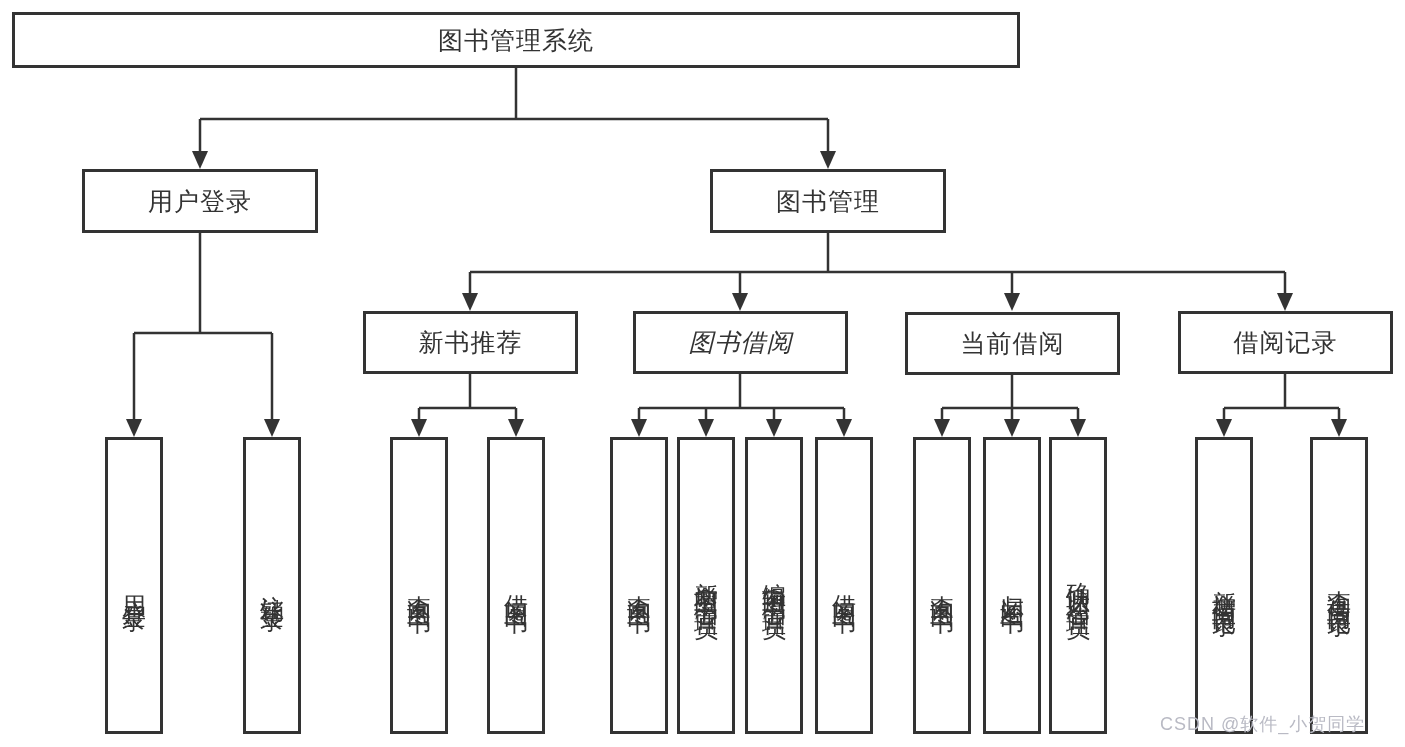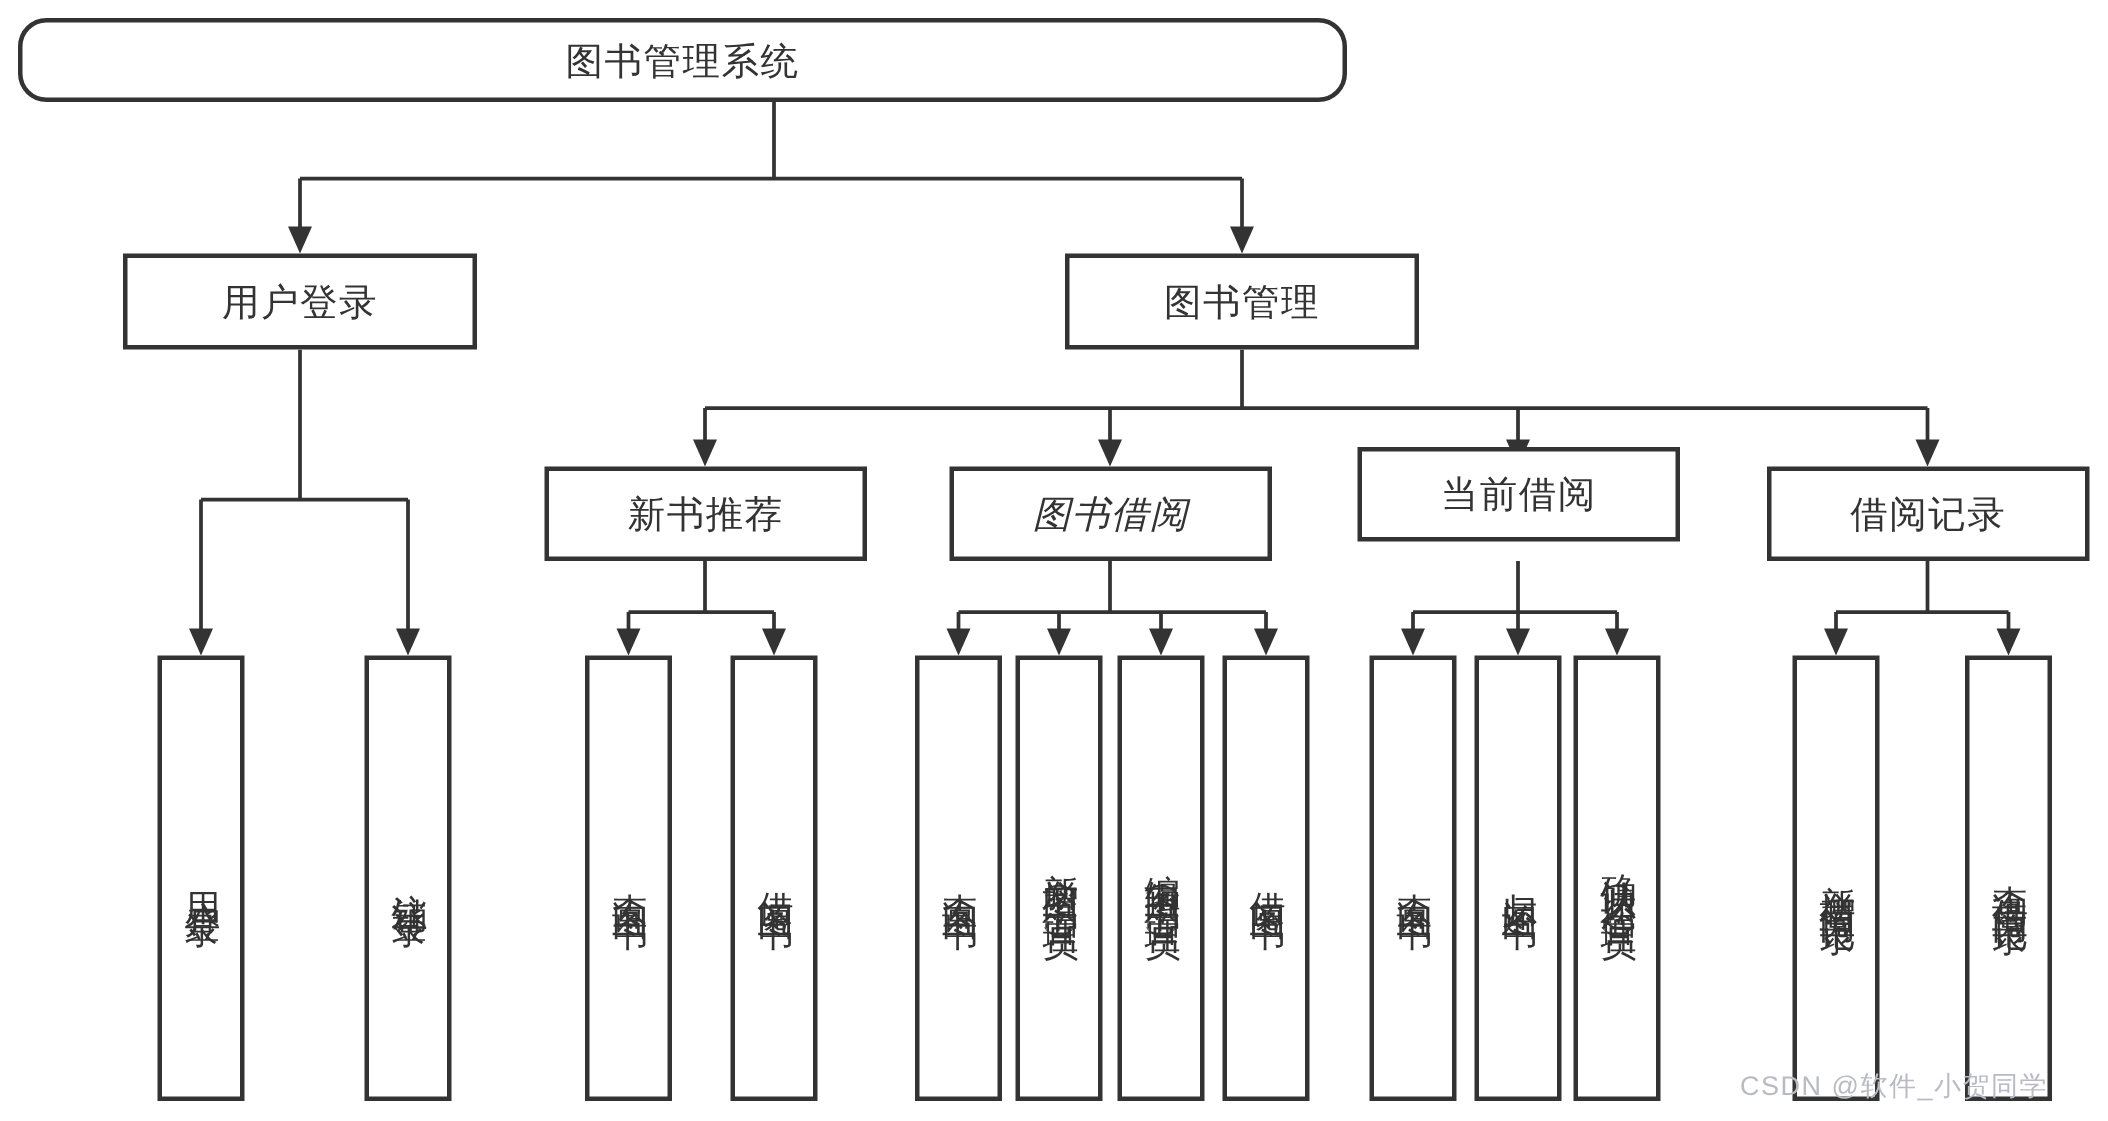--- a/index.html
+++ b/index.html
@@ -91,28 +91,28 @@
       <polygon points="766,419 782,419 774,437"></polygon>
       <polygon points="836,419 852,419 844,437"></polygon>
       <polygon points="934,419 950,419 942,437"></polygon>
       <polygon points="1004,419 1020,419 1012,437"></polygon>
       <polygon points="1070,419 1086,419 1078,437"></polygon>
       <polygon points="1216,419 1232,419 1224,437"></polygon>
       <polygon points="1331,419 1347,419 1339,437"></polygon>
     </g>
   </svg>
 
-  <div class="node" style="left:12px;top:12px;width:886px;height:56px;border-radius:19px;">图书管理系统</div>
+  <div class="node" style="left:12px;top:12px;width:1008px;height:56px;">图书管理系统</div>
 
   <div class="node" style="left:82px;top:169px;width:236px;height:64px;">用户登录</div>
   <div class="node" style="left:363px;top:311px;width:215px;height:63px;">新书推荐</div>
 
   <div class="node" style="left:710px;top:169px;width:236px;height:64px;">图书管理</div>
   <div class="node" style="left:633px;top:311px;width:215px;height:63px;font-style:italic;">图书借阅</div>
-  <div class="node" style="left:905px;top:298px;width:215px;height:63px;">当前借阅</div>
+  <div class="node" style="left:905px;top:312px;width:215px;height:63px;">当前借阅</div>
   <div class="node" style="left:1178px;top:311px;width:215px;height:63px;text-align:center;">借阅记录</div>
 
   <div class="leaf" style="left:105px;">
     <span>用户登录</span>
     </div>
   <div class="leaf" style="left:243px;">
     <span>注销登录</span>
     </div>
 
   <div class="leaf" style="left:390px;">

